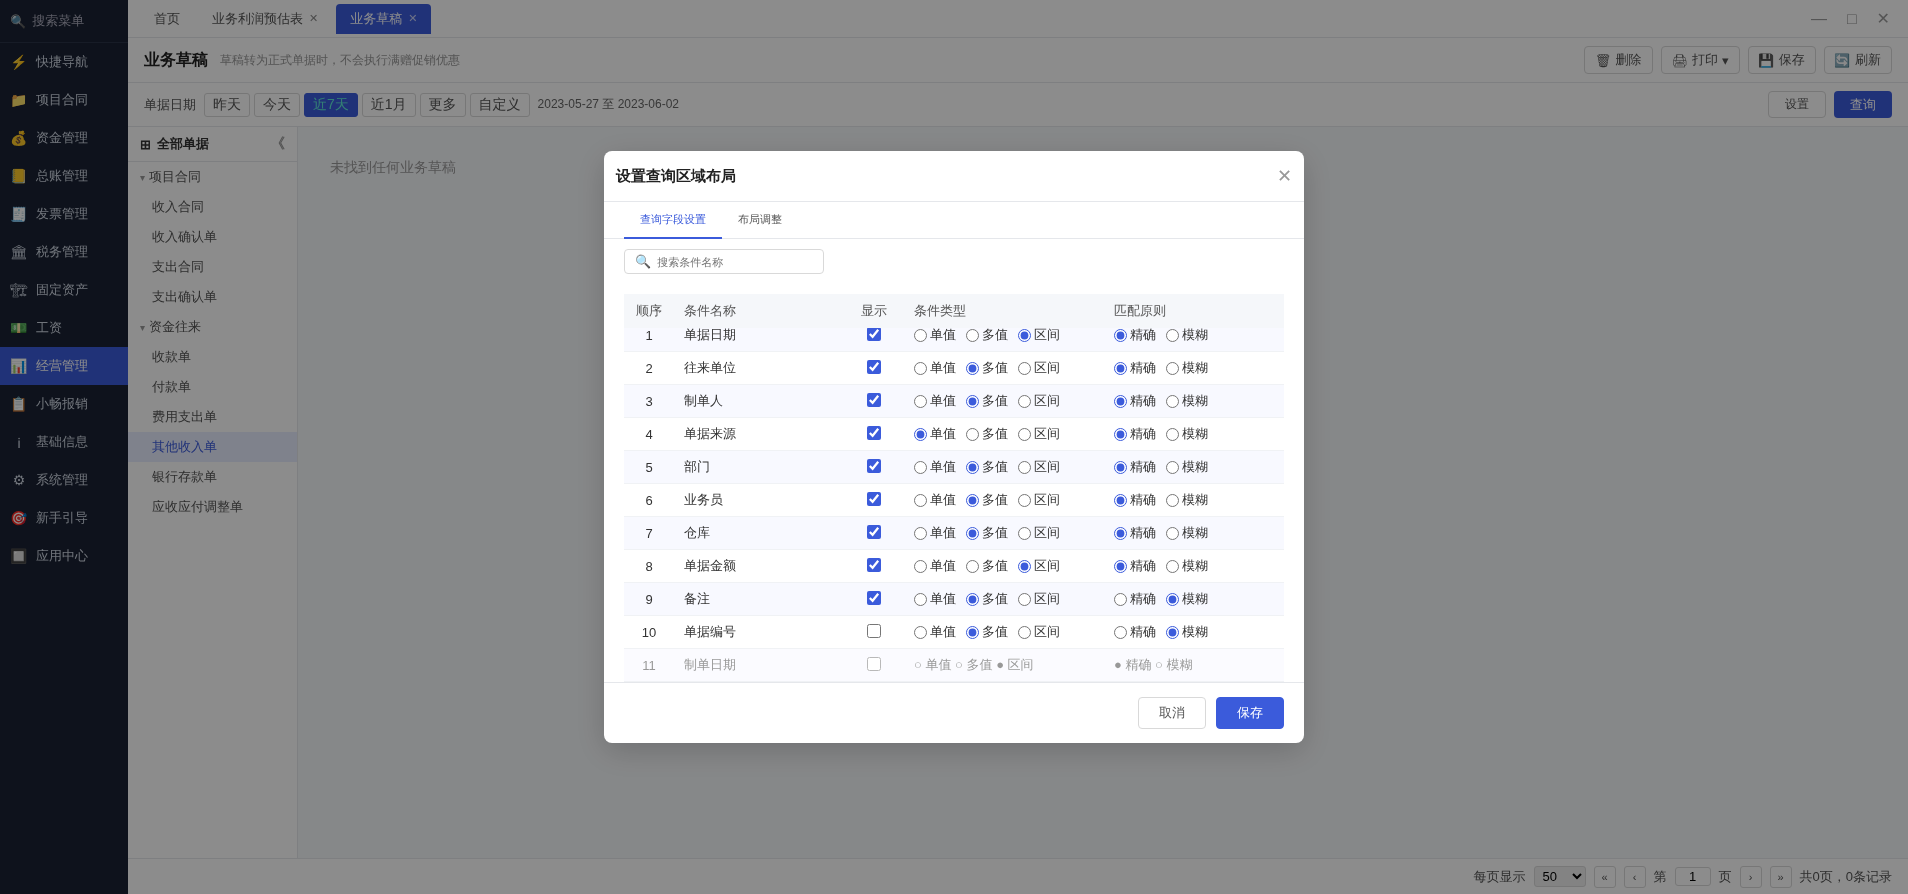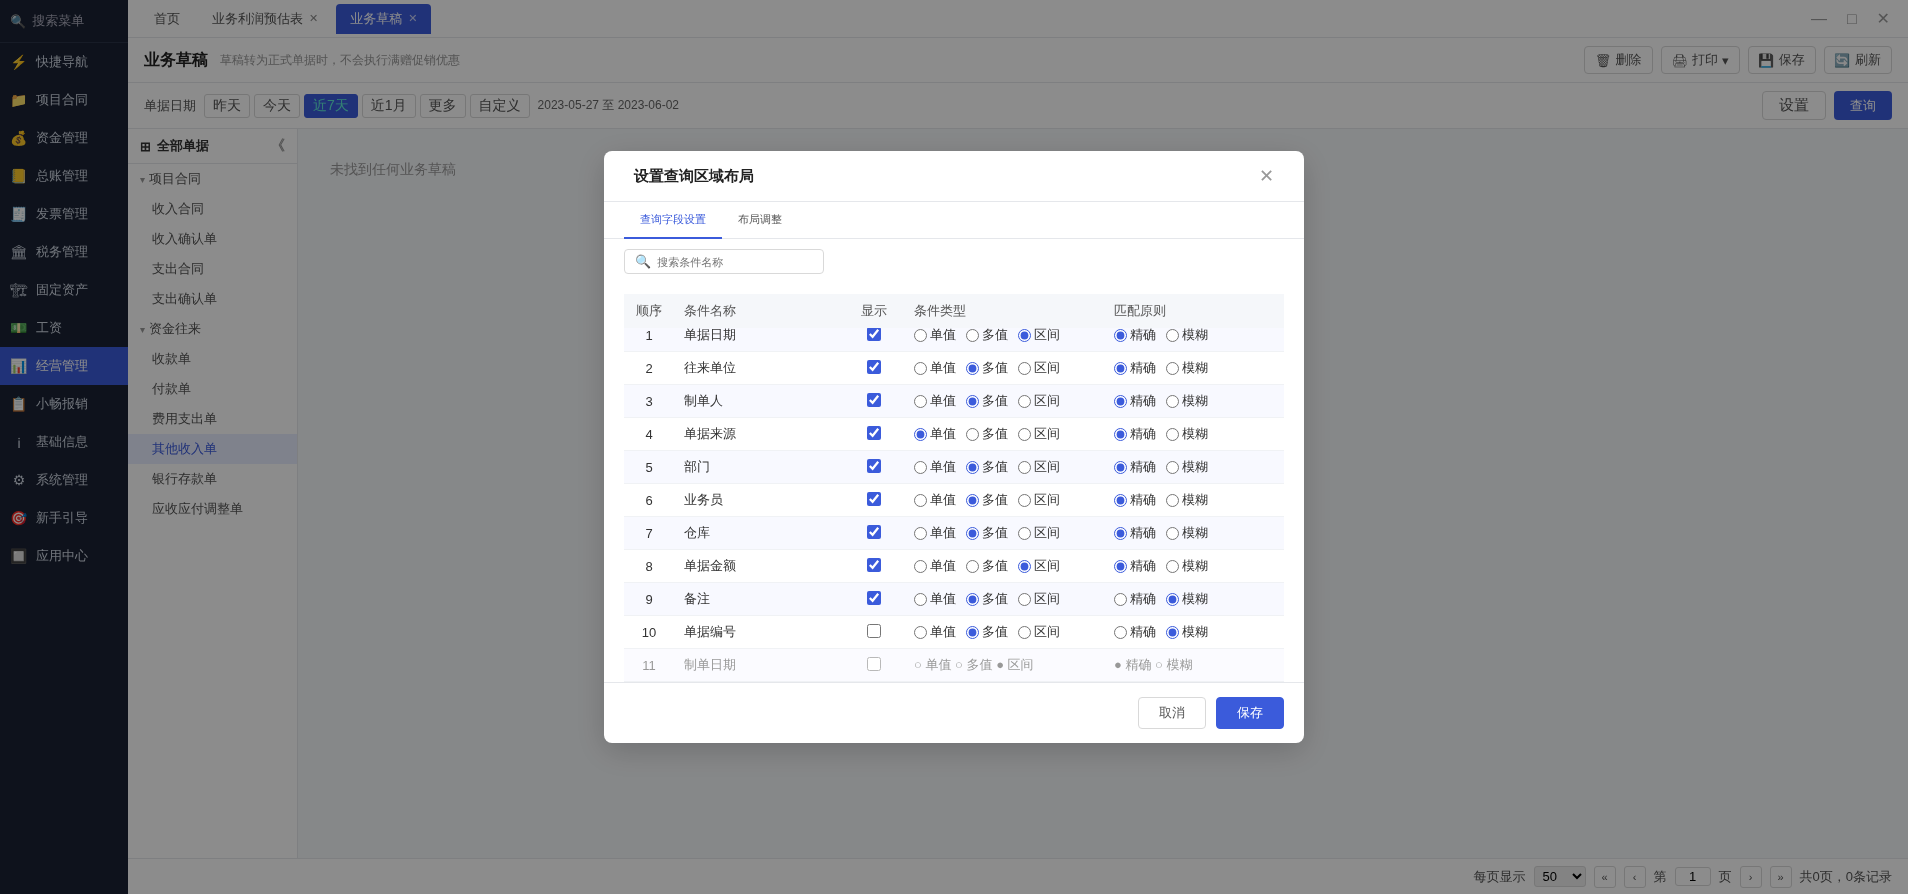--- a/index.html
+++ b/index.html
@@ -33,21 +33,21 @@
     .header-btn { display: flex; align-items: center; gap: 4px; padding: 4px 10px; font-size: 13px; color: #555; cursor: pointer; border: 1px solid #d9d9d9; border-radius: 4px; background: #fff; }
 
     
     .toolbar { background: #fff; padding: 8px 16px; border-bottom: 1px solid #e5e7eb; display: flex; align-items: center; gap: 8px; flex-shrink: 0; flex-wrap: wrap; }
     .toolbar-label { font-size: 13px; color: #555; }
     .date-btn { padding: 2px 8px; font-size: 14px; border: 1px solid #d9d9d9; border-radius: 3px; cursor: pointer; background: #fff; color: #555; }
     .date-btn.active { background: #3b5bdb; color: #5eead4; border-color: #3b5bdb; }
     .date-range { font-size: 12px; color: #666; }
     .toolbar-right { margin-left: auto; display: flex; gap: 8px; }
     .btn-query { padding: 4px 16px; background: #3b5bdb; color: #fff; border: none; border-radius: 4px; cursor: pointer; font-size: 13px; }
-    .btn-set { padding: 4px 16px; background: #fff; color: #555; border: 1px solid #d9d9d9; border-radius: 4px; cursor: pointer; font-size: 15px; }
+    .btn-set { padding: 4px 16px; background: #fff; color: #555; border: 1px solid #d9d9d9; border-radius: 4px; cursor: pointer; font-size: 12px; }
 
     
     .content-area { flex: 1; display: flex; overflow: hidden; position: relative; background: #f5f7fa; }
 
     
     .side-panel { width: 170px; background: #fff; border-right: 1px solid #e5e7eb; overflow-y: auto; flex-shrink: 0; }
     .side-panel-header { padding: 8px 12px; font-size: 13px; font-weight: 600; color: #333; display: flex; align-items: center; gap: 6px; border-bottom: 1px solid #e5e7eb; }
     .side-panel-collapse { margin-left: auto; cursor: pointer; color: #999; font-size: 14px; }
     .side-panel-group { }
     .side-panel-group-title { padding: 6px 12px; font-size: 13px; color: #555; cursor: pointer; display: flex; align-items: center; gap: 4px; }
@@ -58,21 +58,21 @@
     
     .table-area { flex: 1; overflow: auto; padding: 12px; }
 
     
     .bottom-bar { background: #fff; border-top: 1px solid #e5e7eb; padding: 6px 16px; display: flex; align-items: center; justify-content: flex-end; gap: 8px; font-size: 13px; color: #555; flex-shrink: 0; height: 36px; }
     .page-nav-btn { width: 22px; height: 22px; display: inline-flex; align-items: center; justify-content: center; border: 1px solid #d9d9d9; border-radius: 3px; cursor: pointer; font-size: 11px; background: #fff; }
 
     
     .modal-overlay { position: fixed; top: 0; left: 0; right: 0; bottom: 0; background: rgba(0,0,0,0.45); z-index: 1000; display: flex; align-items: center; justify-content: center; }
     .modal { background: #fff; border-radius: 8px; width: 700px; max-height: 640px; display: flex; flex-direction: column; box-shadow: 0 8px 32px rgba(0,0,0,0.18); overflow: hidden; }
-    .modal-header { padding: 14px 30px; border-bottom: 1px solid #e5e7eb; display: flex; align-items: center; justify-content: space-between; flex-shrink: 0; }
+    .modal-header { padding: 14px 12px; border-bottom: 1px solid #e5e7eb; display: flex; align-items: center; justify-content: space-between; flex-shrink: 0; }
     .modal-title { font-size: 15px; font-weight: 600; color: #222; }
     .modal-close { font-size: 18px; color: #999; cursor: pointer; border: none; background: none; }
     .modal-body { flex: 1; overflow: hidden; display: flex; flex-direction: column; padding: 0; }
     .modal-tabs { display: flex; border-bottom: 1px solid #e5e7eb; padding: 0 20px; background: #fff; flex-shrink: 0; }
     .modal-tab { padding: 10px 16px; font-size: 11px; cursor: pointer; color: #555; border-bottom: 2px solid transparent; margin-bottom: -1px; }
     .modal-tab.active { color: #3b5bdb; border-bottom-color: #3b5bdb; font-weight: 500; }
     .modal-search { padding: 10px 20px; flex-shrink: 0; }
     .modal-search-box { display: flex; align-items: center; gap: 6px; border: 1px solid #d9d9d9; border-radius: 4px; padding: 4px 10px; width: 200px; }
     .modal-search-input { border: none; outline: none; font-size: 11px; color: #333; width: 160px; background: transparent; }
     .modal-table-wrap { flex: 1; overflow-y: auto; padding: 0 20px; }

